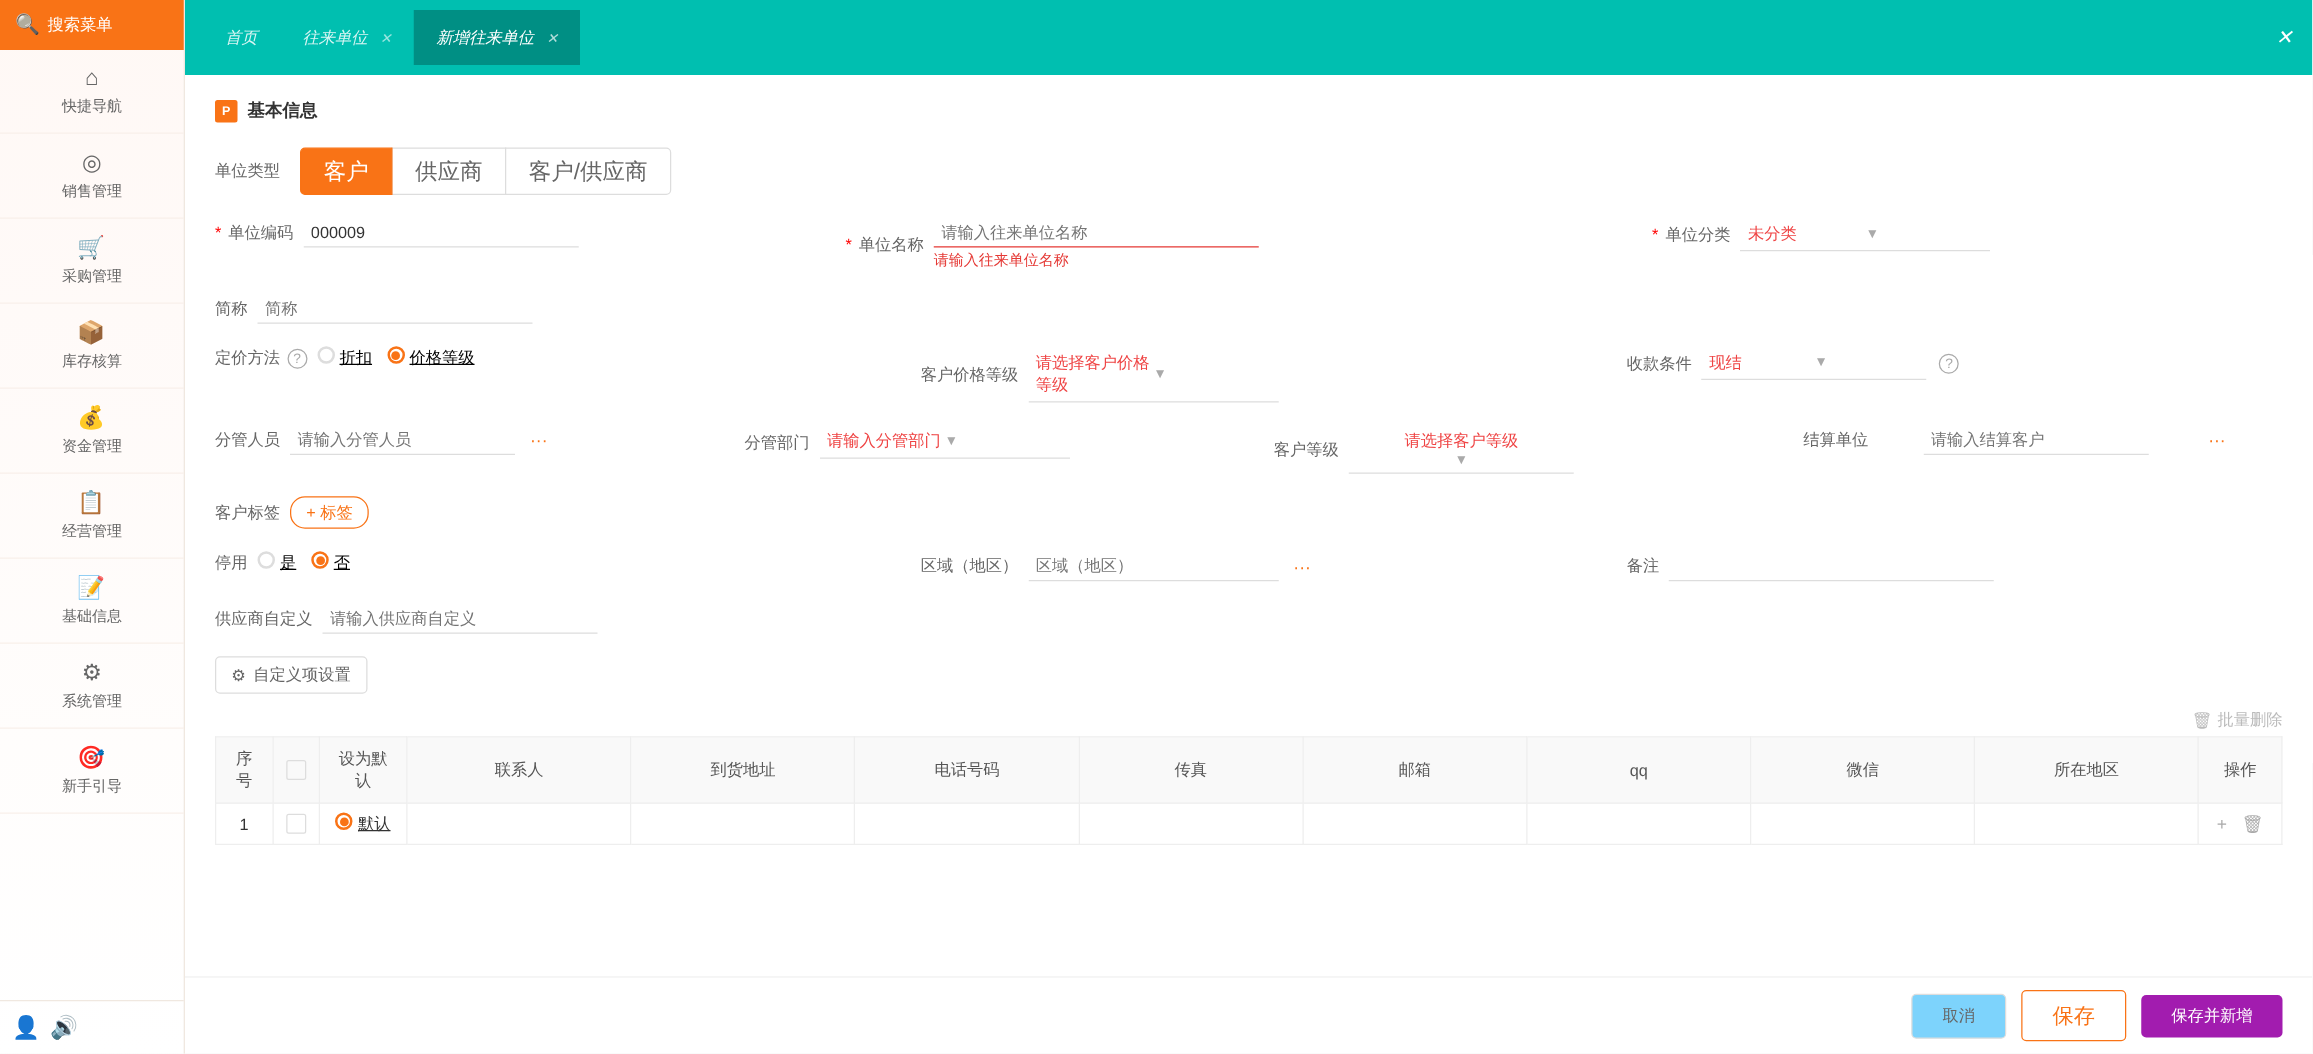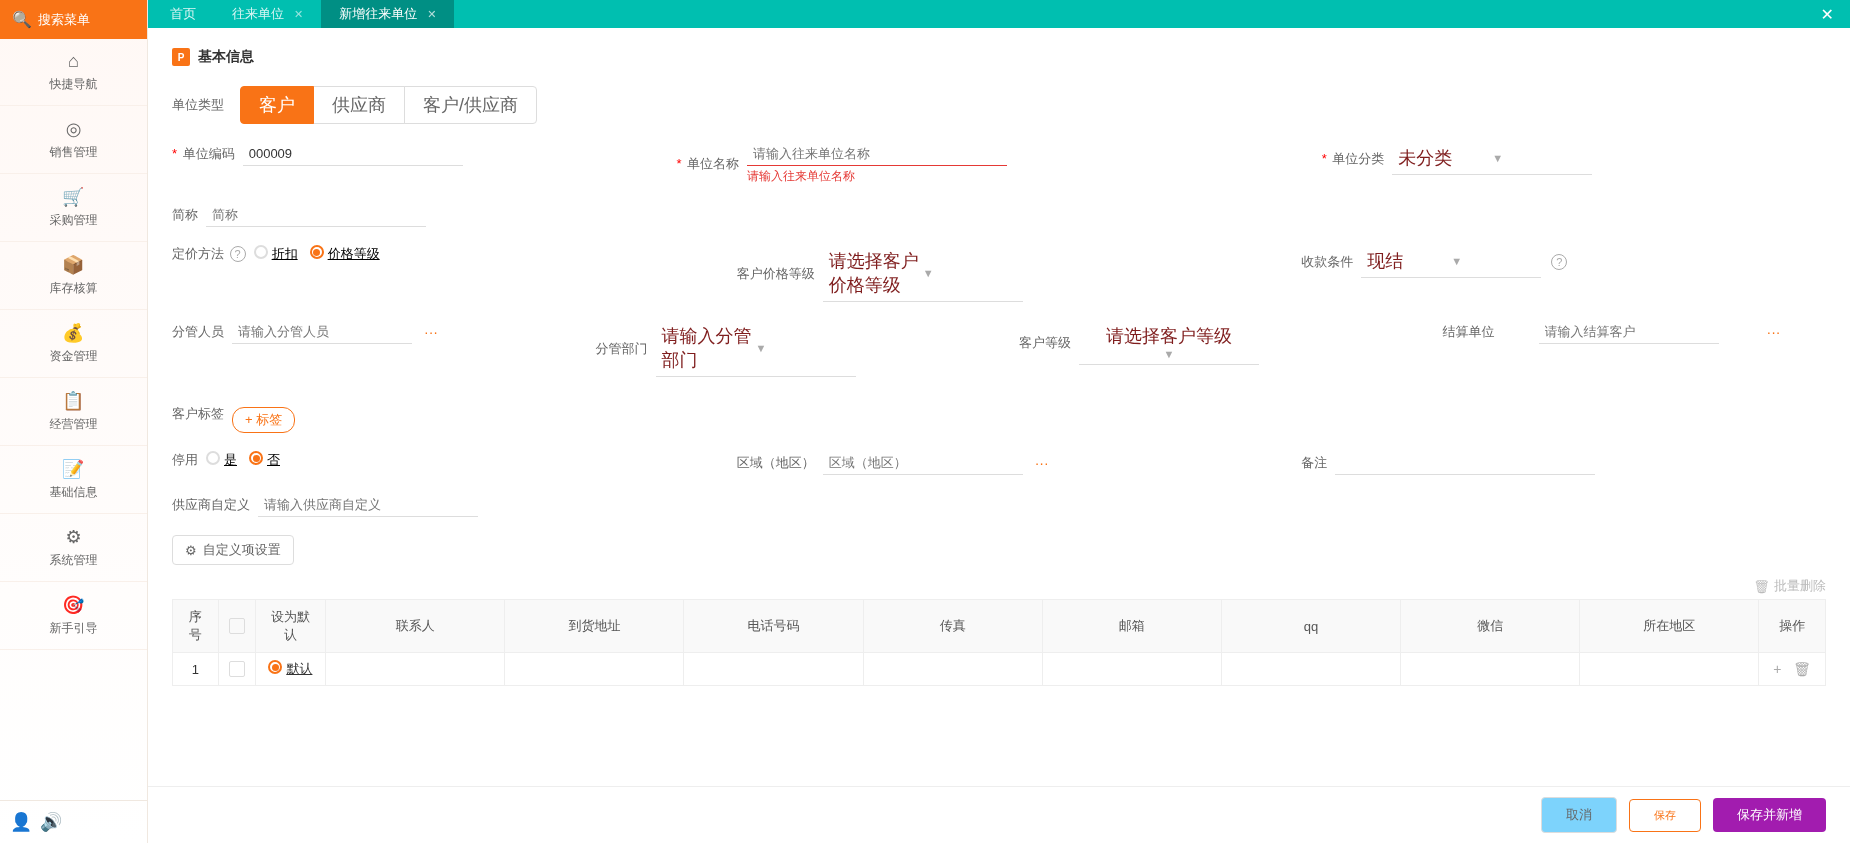--- a/index.html
+++ b/index.html
@@ -53,22 +53,23 @@
       display: flex;
       flex-direction: column;
       overflow: hidden;
     }
 
     
     .tab-bar {
       display: flex;
       align-items: center;
       background: #00bfb0;
-      height: 28px;
-      padding-left: 4px;
+      height: 60px;
+      padding-left: 14px;
+      font-style: italic;
     }
     .tab {
       display: flex;
       align-items: center;
       padding: 0 18px;
       height: 44px;
       color: rgba(255,255,255,0.85);
       cursor: pointer;
       font-size: 13px;
       gap: 6px;
@@ -155,21 +156,21 @@
     .form-input.error { border-bottom-color: #e53935; }
     .error-msg { color: #e53935; font-size: 12px; margin-top: 2px; display: block; }
     .form-select-wrapper {
       display: flex;
       align-items: center;
       border-bottom: 1px solid #ddd;
       padding: 4px 6px;
       min-width: 160px;
       cursor: pointer;
     }
-    .form-select-wrapper span { flex: 1; color: #7f1d1d; font-size: 18px; }
+    .form-select-wrapper span { flex: 1; color: #ef4444; font-size: 13px; }
     .form-select-wrapper .chevron { color: #aaa; font-size: 11px; }
     .form-select-value { color: #333; }
 
     
     .unit-type-row {
       display: flex;
       align-items: center;
       gap: 0;
       margin-bottom: 18px;
     }
@@ -217,21 +218,20 @@
       border: 1px solid #f97316;
       color: #f97316;
       border-radius: 12px;
       padding: 3px 12px;
       font-size: 12px;
       background: white;
       cursor: pointer;
       display: flex;
       align-items: center;
       gap: 4px;
-      margin-top: 12px;
     }
 
     
     .custom-setting-btn {
       display: flex;
       align-items: center;
       gap: 6px;
       border: 1px solid #ddd;
       border-radius: 4px;
       padding: 5px 12px;
@@ -293,21 +293,21 @@
       color: #666;
       font-size: 13px;
     }
     .btn-save {
       padding: 8px 24px;
       border: 1px solid #f97316;
       border-radius: 4px;
       background: white;
       cursor: pointer;
       color: #f97316;
-      font-size: 11px;
+      font-size: 17px;
     }
     .btn-save-new {
       padding: 8px 24px;
       border: none;
       border-radius: 4px;
       background: #a21caf;
       cursor: pointer;
       color: white;
       font-size: 13px;
     }

